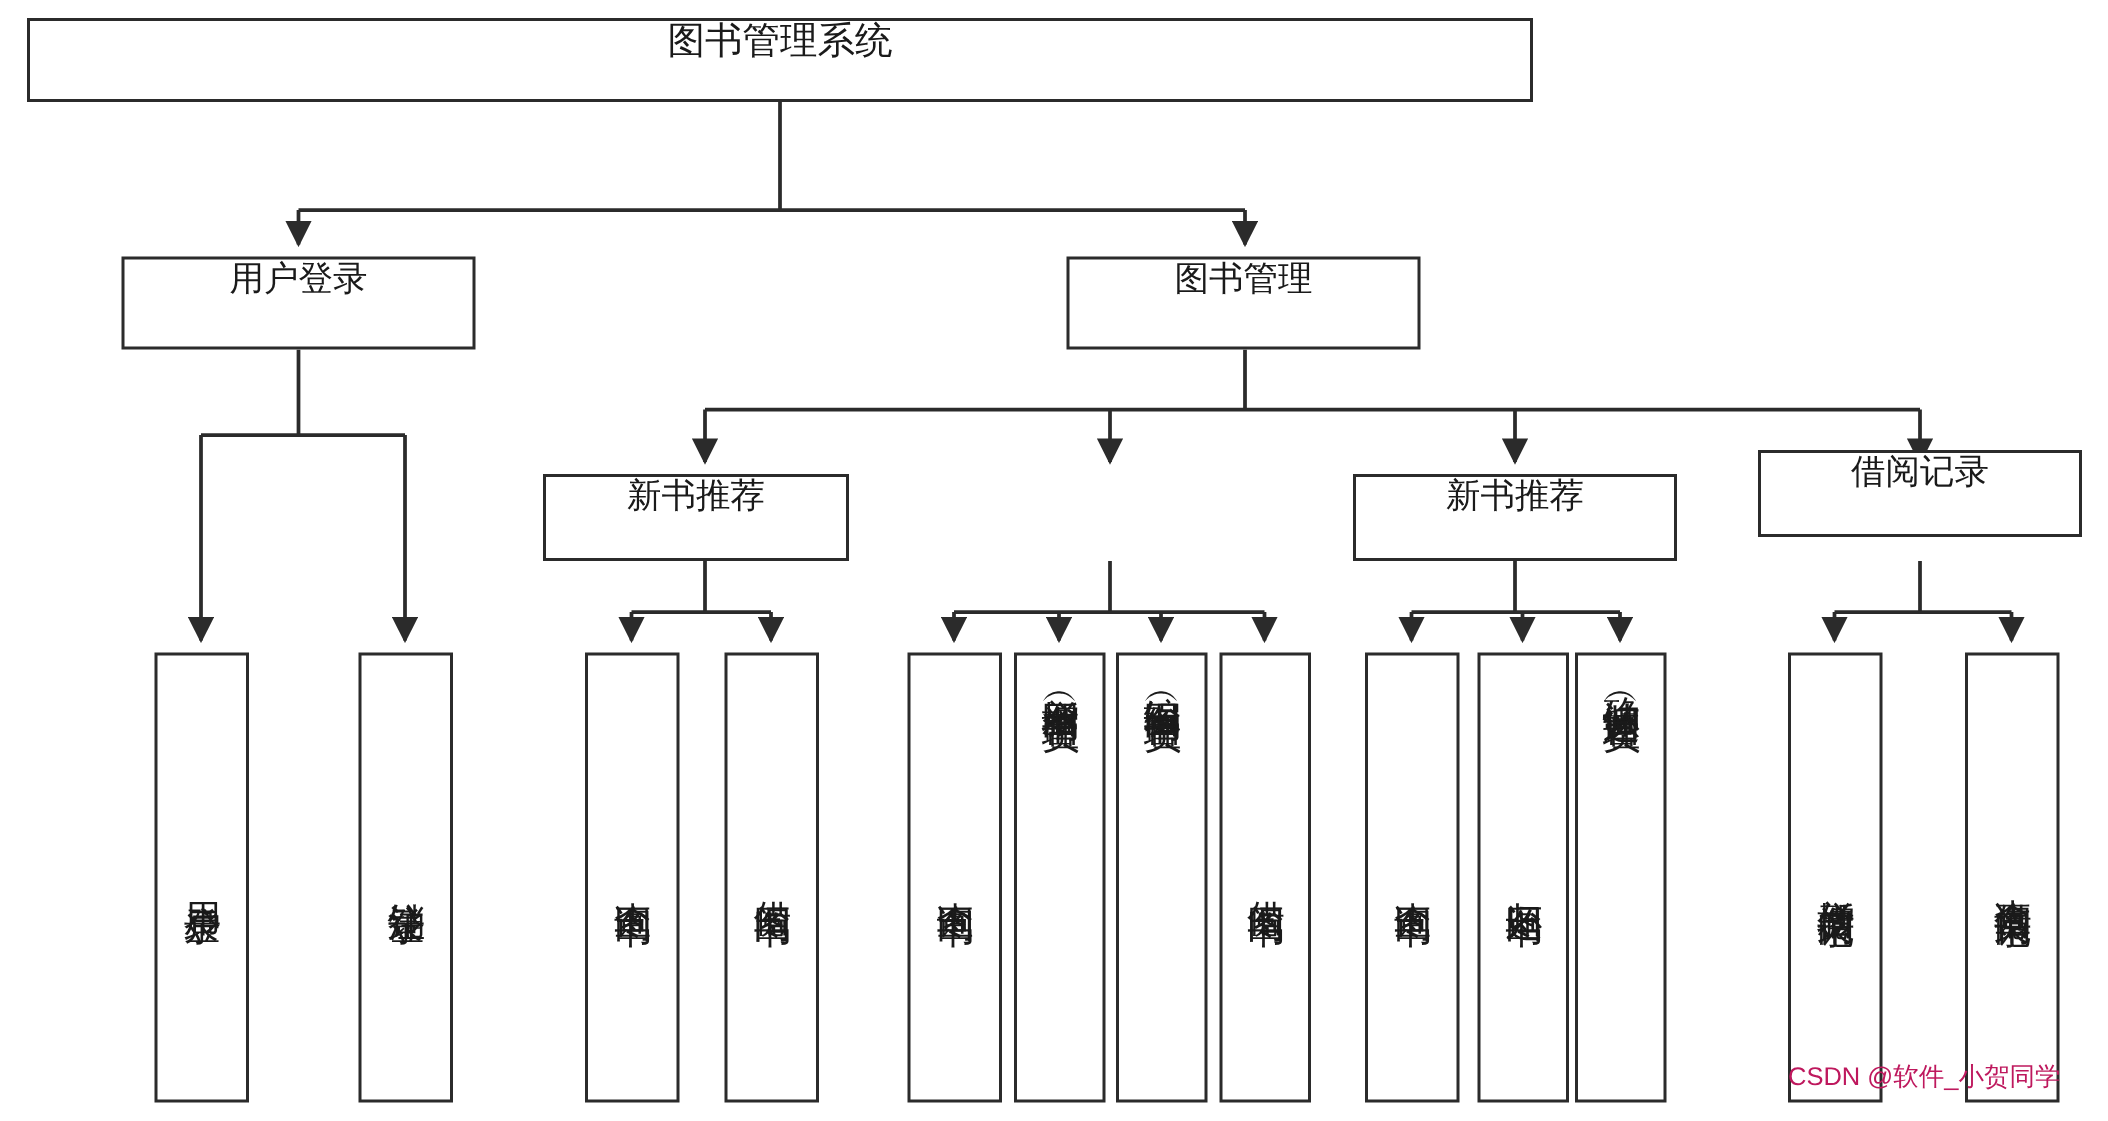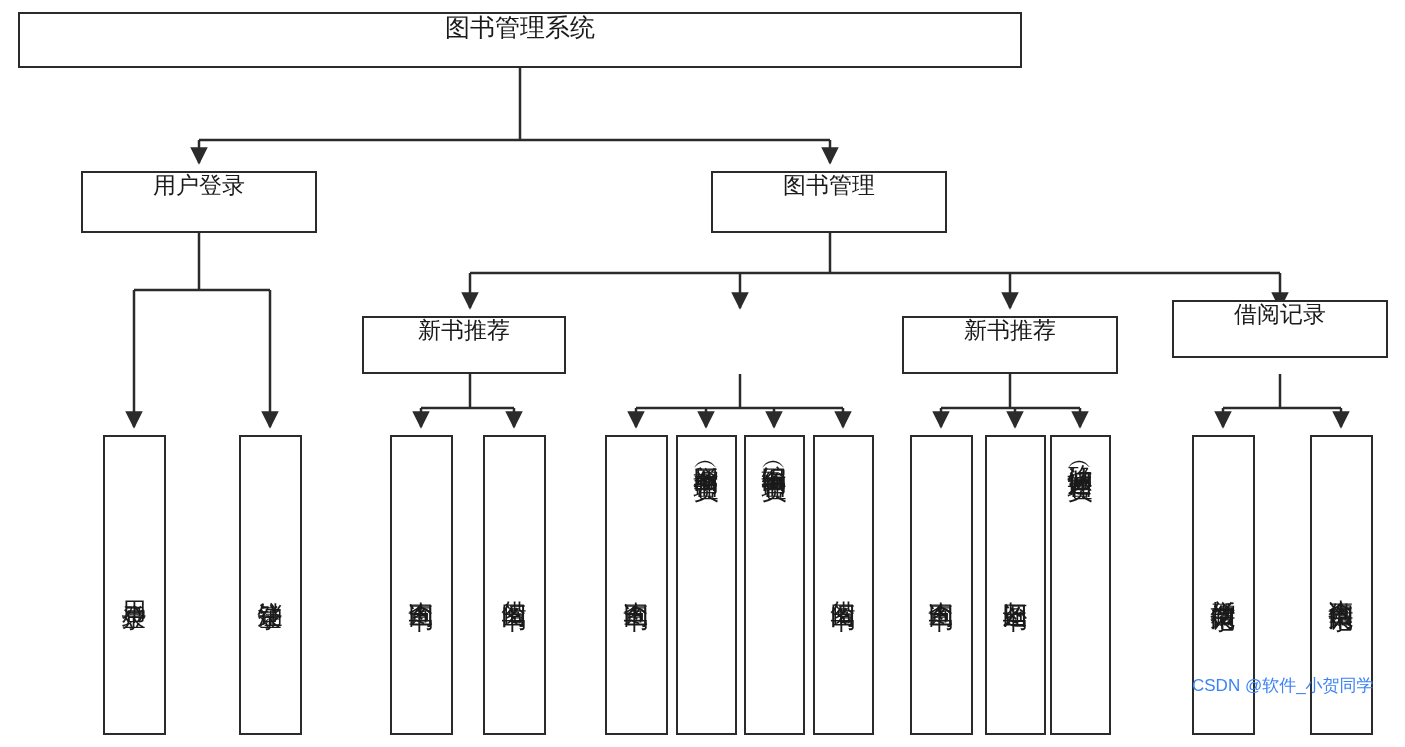--- a/index.html
+++ b/index.html
@@ -179,15 +179,15 @@
   <div class="node leaf" id="node-leaf-10" style="left: 1050px; top: 435px; width: 61px; height: 300px;">
     <span class="node-label">确认归还（管理员）</span>
   </div>
   <div class="node leaf center-v" id="node-leaf-11" style="left: 1192px; top: 435px; width: 63px; height: 300px;">
     <span class="node-label">新增借阅记录</span>
   </div>
   <div class="node leaf center-v" id="node-leaf-12" style="left: 1310px; top: 435px; width: 63px; height: 300px;">
     <span class="node-label">查询借阅记录</span>
   </div>
 
-  <div class="watermark" id="watermark" style="left: 1192px; top: 674px; color: #3b82f6;">CSDN @软件_小贺同学</div>
+  <div class="watermark" id="watermark" style="left: 1192px; top: 706px; color: #be185d;">CSDN @软件_小贺同学</div>
 
 </div>
 
 </body></html>

